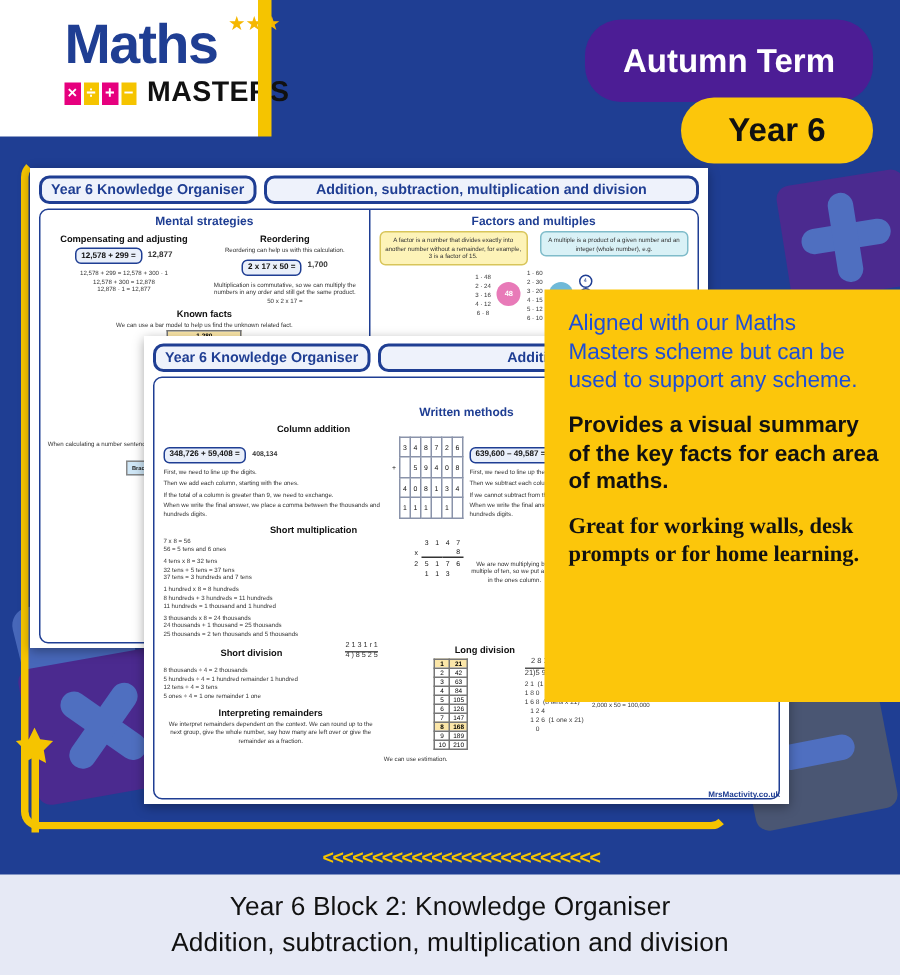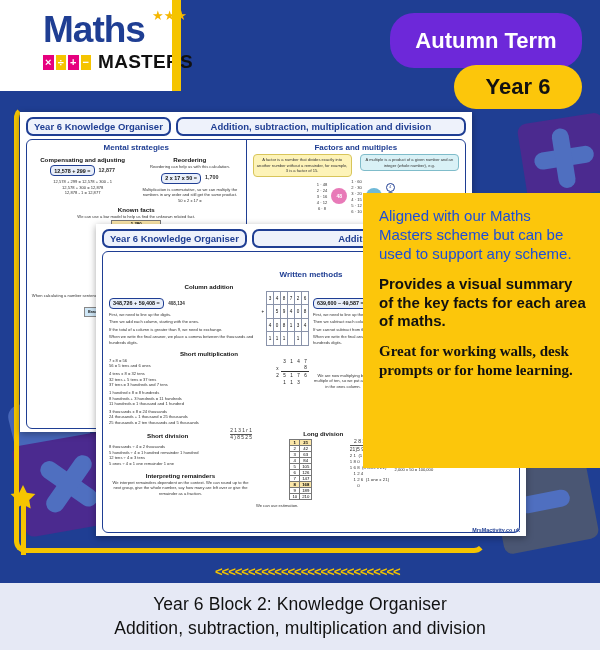--- a/index.html
+++ b/index.html
@@ -55,21 +55,21 @@
     font-size:19px; font-weight:bold; color:#111; letter-spacing:.3px; margin-left:5px;
   }
 
   
   .badge{
     position:absolute; display:flex; align-items:center; justify-content:center;
     font-weight:bold; z-index:45; white-space:nowrap;
   }
   .badge-term{
     right:18px; top:13px; width:192px; height:55px; border-radius:24px;
-    background:#6d28d9; color:#fff; font-size:22px;
+    background:#4c1d95; color:#fff; font-size:22px;
   }
   .badge-year{
     right:18px; top:65px; width:128px; height:44px; border-radius:22px;
     background:#fcc60b; color:#111; font-size:22px;
   }
 
   
   .deco{ position:absolute; z-index:5; }
   .sq{ border-radius:9px; }
   .deco-plus{ right:-8px; top:118px; width:86px; height:78px; background:#4b2a8f; transform:rotate(-9deg); }

